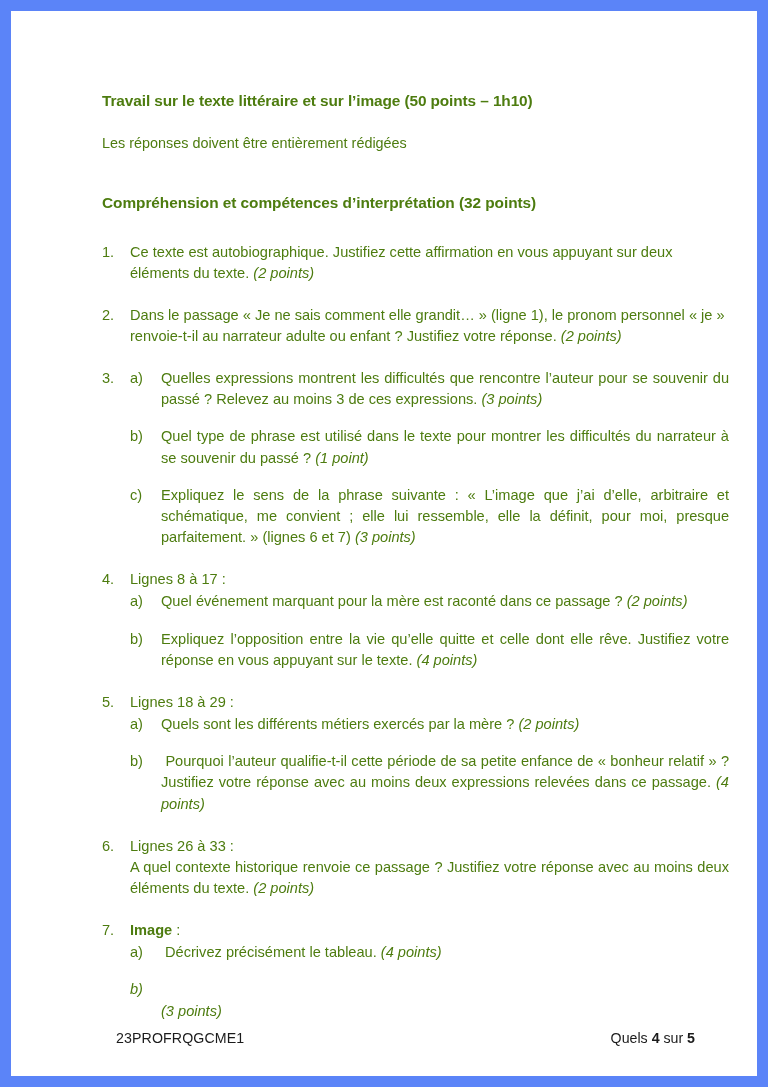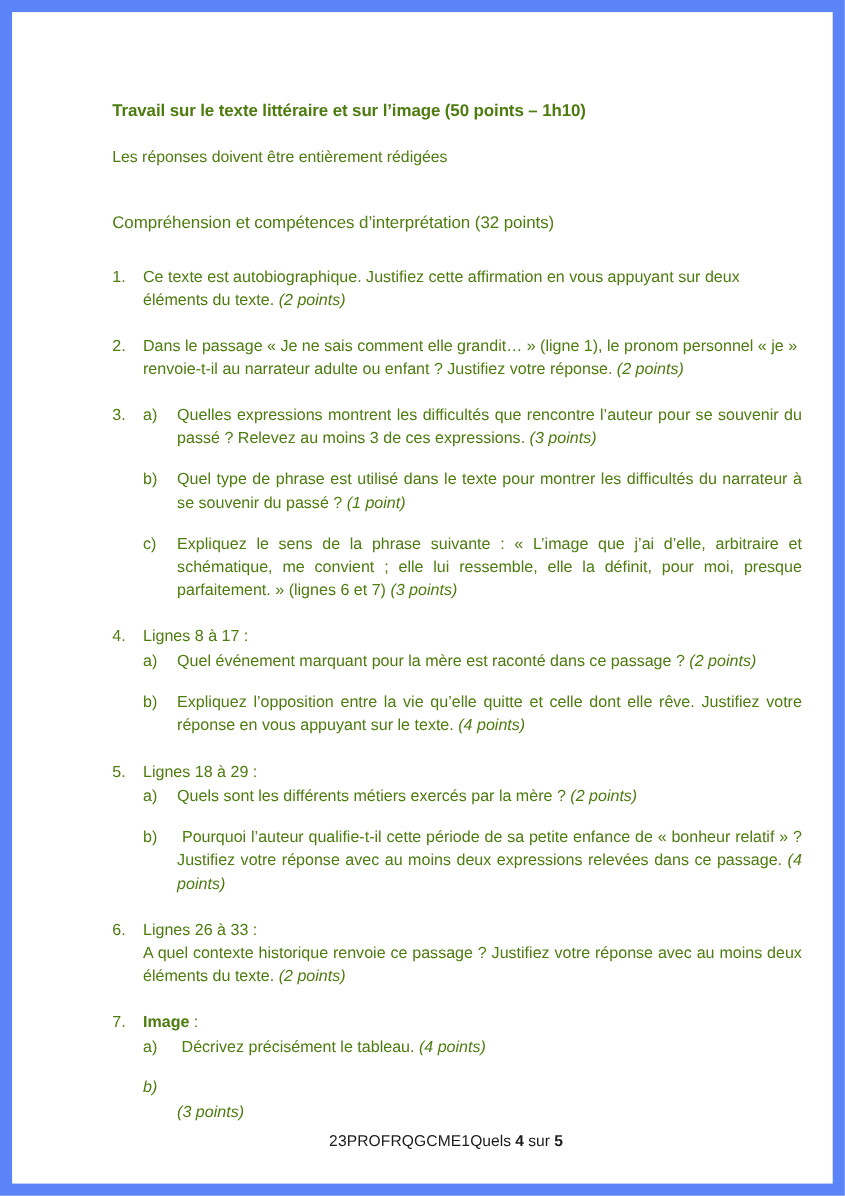--- a/index.html
+++ b/index.html
@@ -51,21 +51,21 @@
   }
 
   .doc-subtitle {
     font-size: 14.4px;
     font-weight: normal;
     margin: 0 0 38px 0;
   }
 
   .section-heading {
     font-size: 15.4px;
-    font-weight: normal;
+    font-weight: bold;
     letter-spacing: -0.05px;
     margin: 0 0 27px 0;
   }
 
   
   .q-block {
     position: relative;
     padding-left: 28px;
     margin-bottom: 19px;
   }
@@ -122,21 +122,21 @@
   .bold { font-weight: bold; }
   .gap-md { margin-bottom: 21px; }
 
   
   #doc-footer {
     position: absolute;
     left: 71px;
     right: 62px;
     bottom: 30px;
     display: flex;
-    justify-content: center;
+    justify-content: space-between;
     align-items: baseline;
     font-size: 14.2px;
     color: #1b1b1b;
     margin-left: 34px;
   }
   #doc-footer .code { letter-spacing: 0.1px; }
 </style>
 </head>
 <body>
 

